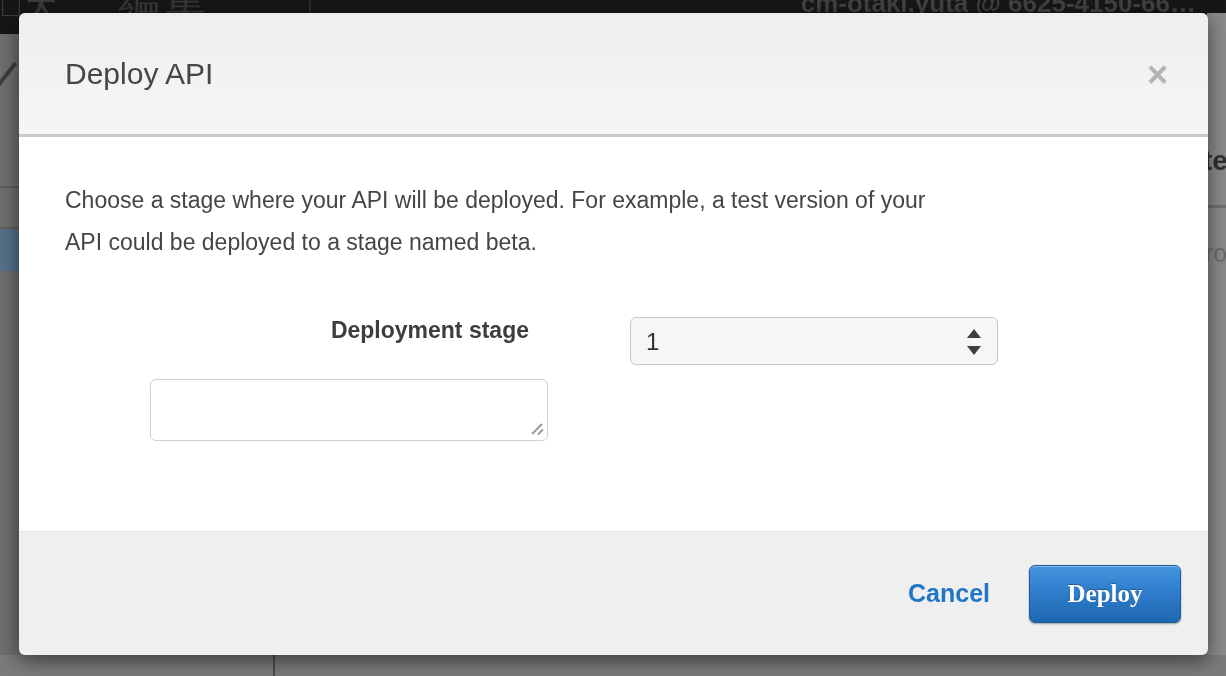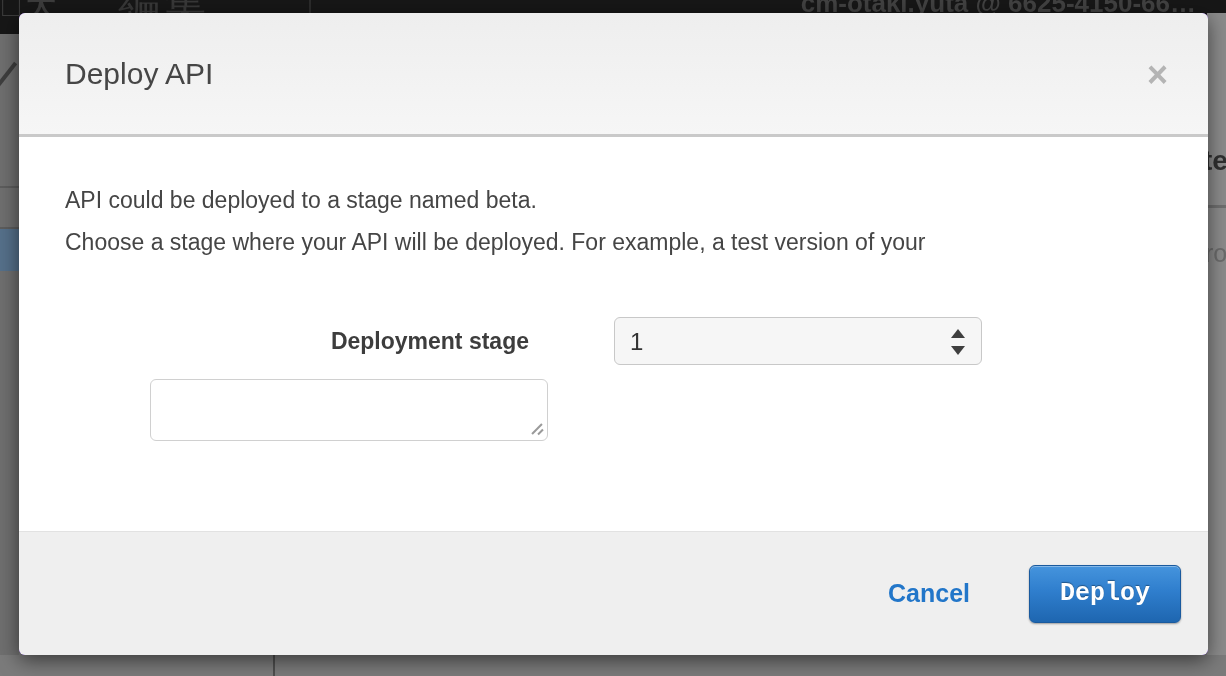--- a/index.html
+++ b/index.html
@@ -38,21 +38,21 @@
                   border-bottom:3px solid #c9c9c9; border-radius:6px 6px 0 0; }
   .modal-title { position:absolute; left:46px; top:44px; font-size:30px; color:#464646; }
   .close-btn { position:absolute; right:40px; top:44px; font-size:36px; font-weight:bold; color:#b4b4b4;
                line-height:36px; cursor:pointer; }
 
   .modal-body { position:absolute; left:0; top:124px; width:100%; height:394px; background:#ffffff;
                 padding:42px 46px 0 46px; }
   .desc { font-size:23px; line-height:42px; color:#454545; }
   .desc span { display:block; white-space:nowrap; }
 
-  .form-row { display:flex; align-items:center; }
+  .form-row { display:flex; align-items:flex-start;gap:16px; }
   .row-stage { margin-top:54px; }
   .row-desc { margin-top:14px; }
   .form-label { width:464px; text-align:right; font-size:23px; font-weight:bold; color:#3d3d3d; flex:none; }
   .field-cell { margin-left:85px; flex:none; }
 
   .select-box { position:relative; width:368px; height:48px; background:#f6f6f6;
                 border:1px solid #c8c8c8; border-radius:6px; cursor:default; }
   .select-value { position:absolute; left:15px; top:10px; font-size:24px; color:#333333; }
   .select-arrows { position:absolute; right:16px; top:11px; width:14px; height:26px; }
   .tri-up { position:absolute; left:0; top:0; width:0; height:0;
@@ -67,24 +67,24 @@
               resize:none; outline:none; font-family:"Liberation Sans", sans-serif; font-size:22px;
               color:#333; padding:6px 10px; }
   .resize-handle { position:absolute; right:4px; bottom:6px; width:14px; height:14px; pointer-events:none; }
   .rh-line { position:absolute; background:#9a9a9a; height:2px; transform:rotate(-45deg); }
   .rh-l1 { width:14px; left:0; top:7px; }
   .rh-l2 { width:7px; left:7px; top:10px; }
 
   .modal-footer { position:absolute; left:0; top:518px; width:100%; height:124px; background:#efefef;
                   border-top:1px solid #e2e2e2; border-radius:0 0 6px 6px;
                   display:flex; align-items:center; justify-content:flex-end; padding-right:27px; }
-  .cancel-link { font-size:25px; font-weight:bold; color:#2276c9; margin-right:59px; cursor:pointer; }
+  .cancel-link { font-size:25px; font-weight:bold; color:#2276c9; margin-right:39px; cursor:pointer; }
   .deploy-btn { width:152px; height:58px; border:1px solid #1a5a9e; border-radius:6px;
                 background:linear-gradient(180deg,#4594dd 0%,#2f7ecd 45%,#1e66b0 100%);
-                color:#ffffff; font-family:Liberation Mono, monospace; font-size:25px; font-weight:bold;
+                color:#ffffff; font-family:Liberation Serif, serif; font-size:25px; font-weight:bold;
                 text-shadow:0 -1px 1px rgba(0,0,0,0.35);
                 box-shadow:inset 0 1px 0 rgba(255,255,255,0.35), 0 1px 2px rgba(0,0,0,0.35);
                 cursor:pointer; }
 </style>
 </head>
 <body>
 
 <div id="stage">
 
   <div class="topbar">
@@ -113,22 +113,22 @@
 
   <div class="modal">
 
     <div class="modal-header">
       <div class="modal-title">Deploy API</div>
       <div class="close-btn">×</div>
     </div>
 
     <div class="modal-body">
       <div class="desc">
+        <span>Choose a stage where your API will be deployed. For example, a test version of your</span>
         <span>API could be deployed to a stage named beta.</span>
-        <span>Choose a stage where your API will be deployed. For example, a test version of your</span>
       </div>
 
       <div class="form-row row-stage">
         <div class="form-label">Deployment stage</div>
         <div class="field-cell">
           <div class="select-box">
             <span class="select-value">1</span>
             <span class="select-arrows">
               <span class="tri-up"></span>
               <span class="tri-down"></span>

